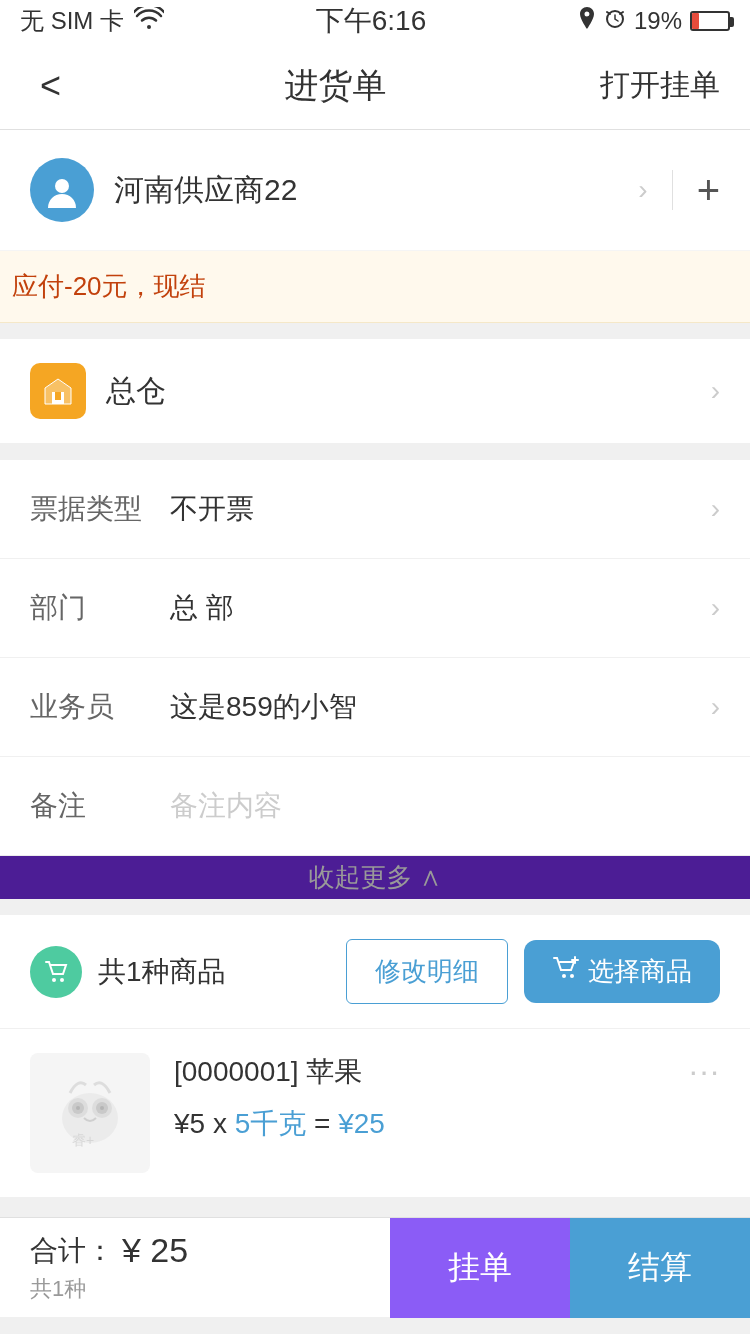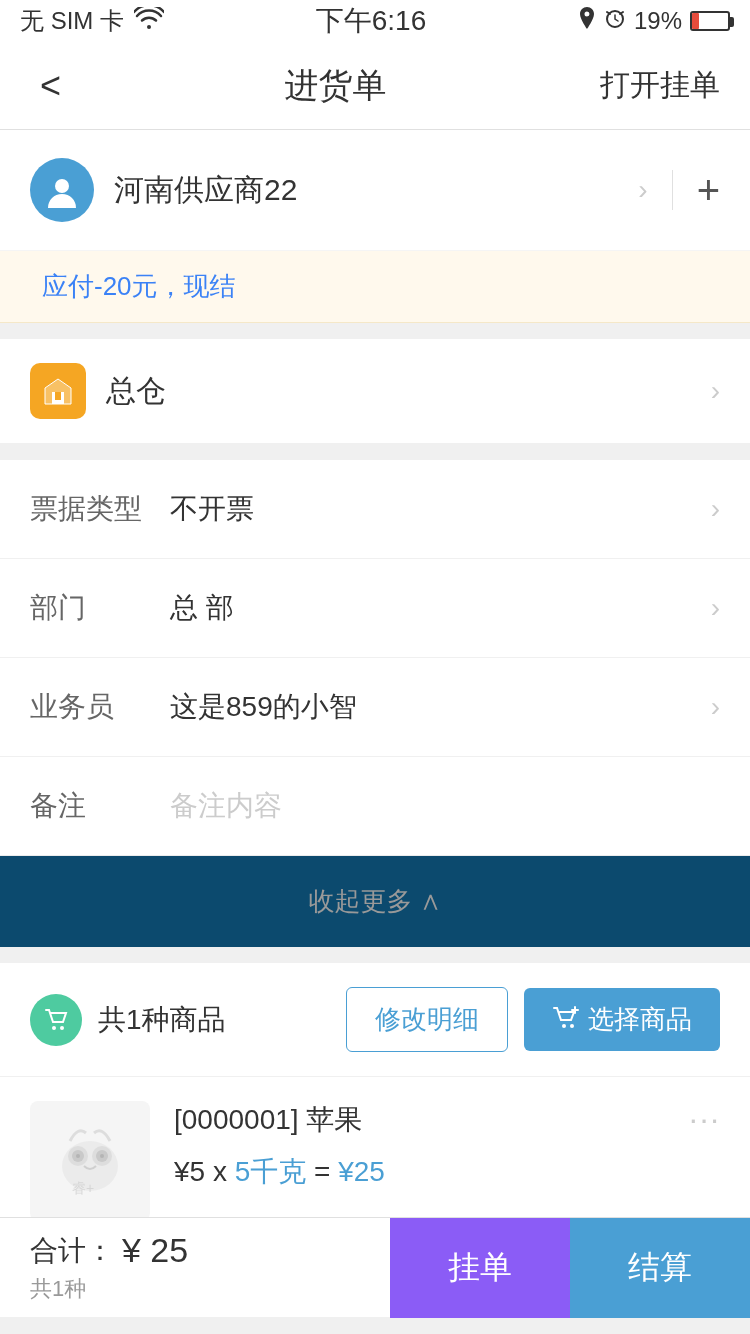--- a/index.html
+++ b/index.html
@@ -113,23 +113,23 @@
     }
     .add-icon {
       font-size: 40px;
       color: #555;
       cursor: pointer;
     }
 
     
     .notice-bar {
       background: #fff9ed;
-      padding: 18px 42px;
+      padding: 18px 12px;
       font-size: 26px;
-      color: #3b82f6;
+      color: #c2410c;
       border-bottom: 1px solid #f5e8c8;
     }
 
     
     .warehouse-row {
       display: flex;
       align-items: center;
       padding: 24px 30px;
     }
     .warehouse-icon {
@@ -168,22 +168,22 @@
       color: #333;
     }
     .form-placeholder {
       flex: 1;
       font-size: 28px;
       color: #ccc;
     }
 
     
     .collapse-bar {
-      background: #0c4a6e;
-      padding: 28px 30px;
+      background: #4c1d95;
+      padding: 4px 30px;
       text-align: center;
       font-size: 26px;
       color: #999;
       border-top: 1px solid #ececec;
     }
 
     
     .product-header {
       display: flex;
       align-items: center;
@@ -214,24 +214,24 @@
       border-radius: 6px;
       cursor: pointer;
       margin-right: 16px;
     }
     .btn-primary {
       background: #4a9fd4;
       color: #fff;
       border: none;
       padding: 14px 28px;
       font-size: 26px;
-      border-radius: 6px;
-      cursor: pointer;
-      display: flex;
-      align-items: flex-end;
+      border-radius: 12px;
+      cursor: pointer;
+      display: flex;
+      align-items: center;
       gap: 8px;
     }
 
     
     .product-item {
       display: flex;
       align-items: flex-start;
       padding: 24px 30px;
       background: #fff;
     }

